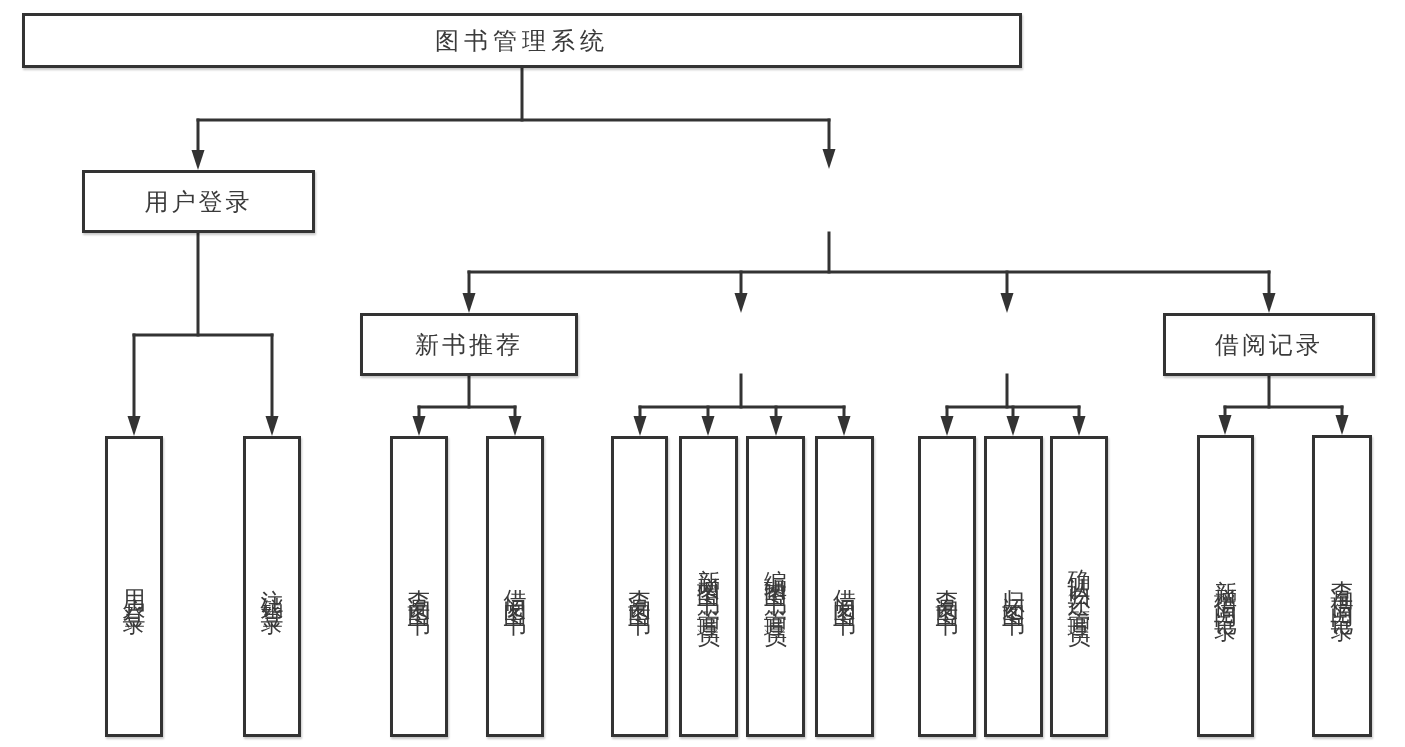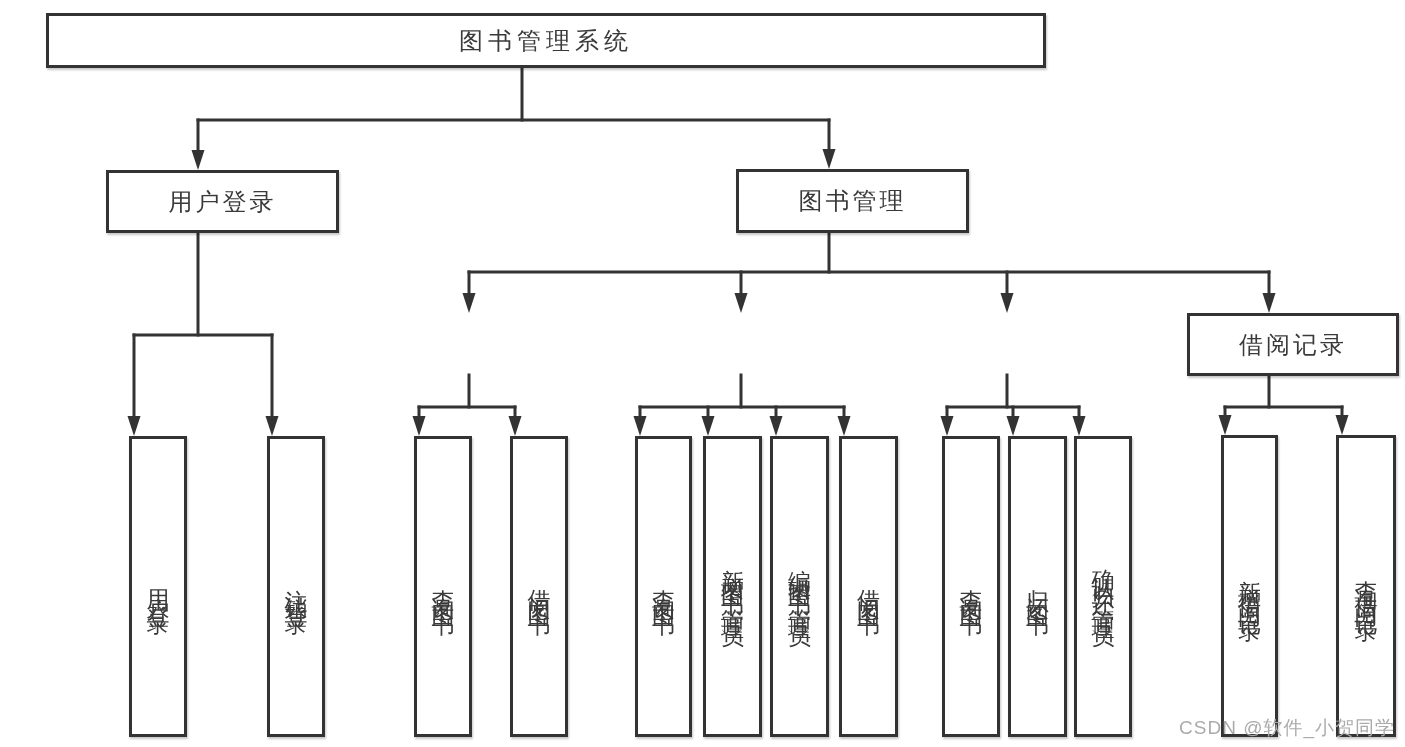--- a/index.html
+++ b/index.html
@@ -25,21 +25,20 @@
     position: absolute;
     box-sizing: border-box;
     background: #ffffff;
     border: 3px solid #333333;
     box-shadow: 1px 2px 2px rgba(0,0,0,0.22);
     display: flex;
     align-items: center;
     justify-content: center;
     color: #3a3a3a;
     z-index: 2;
-    margin-left: 24px;
   }
   .box.h span {
     font-size: 24px;
     letter-spacing: 3px;
     white-space: nowrap;
   }
   .box.h.root span {
     letter-spacing: 5px;
   }
   .box.v span {
@@ -122,24 +121,24 @@
       </g>
   </svg>
 
   <div class="box h root" style="left:22px;top:13px;width:1000px;height:55px">
     <span>图书管理系统</span>
   </div>
 
   <div class="box h" style="left:82px;top:170px;width:233px;height:63px">
     <span>用户登录</span>
   </div>
-  <div class="box h" style="left:712px;top:169px;width:233px;height:64px">
-    <span>图书管理</span>
+
+  <div class="box h" style="left:360px;top:313px;width:218px;height:63px">
+    <span>新书推荐</span>
   </div>
-
   <div class="box h" style="left:1163px;top:313px;width:212px;height:63px">
     <span>借阅记录</span>
   </div>
 
   <div class="box v" style="left:105px;top:436px;width:58px;height:301px">
     <span>用户登录</span>
   </div>
   <div class="box v" style="left:243px;top:436px;width:58px;height:301px">
     <span>注销登录</span>
   </div>
@@ -174,14 +173,13 @@
     <span>确认归还（管理员）</span>
   </div>
 
   <div class="box v" style="left:1197px;top:435px;width:57px;height:302px">
     <span>新增借阅记录</span>
   </div>
   <div class="box v" style="left:1312px;top:435px;width:60px;height:302px">
     <span>查询借阅记录</span>
   </div>
 
-  <div class="watermark">CSDN @软件_小贺同学</div>
 </div>
 
 </body></html>

